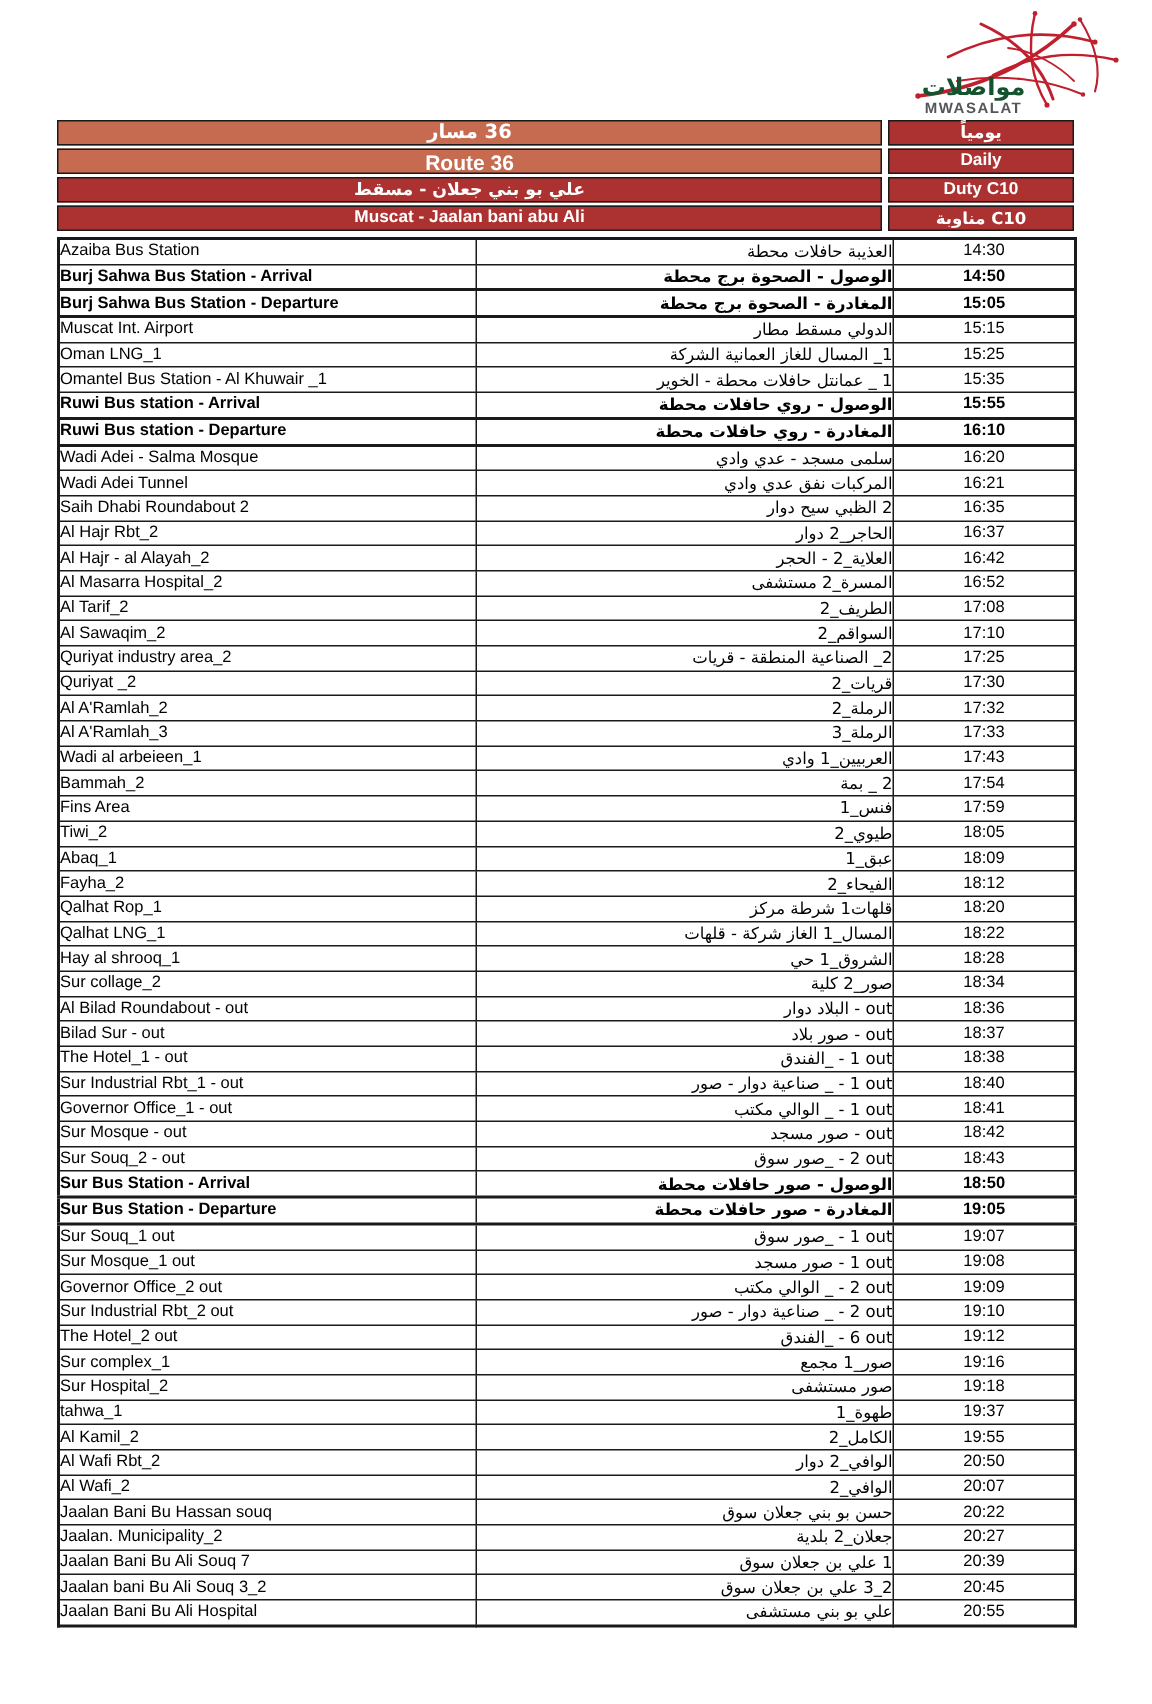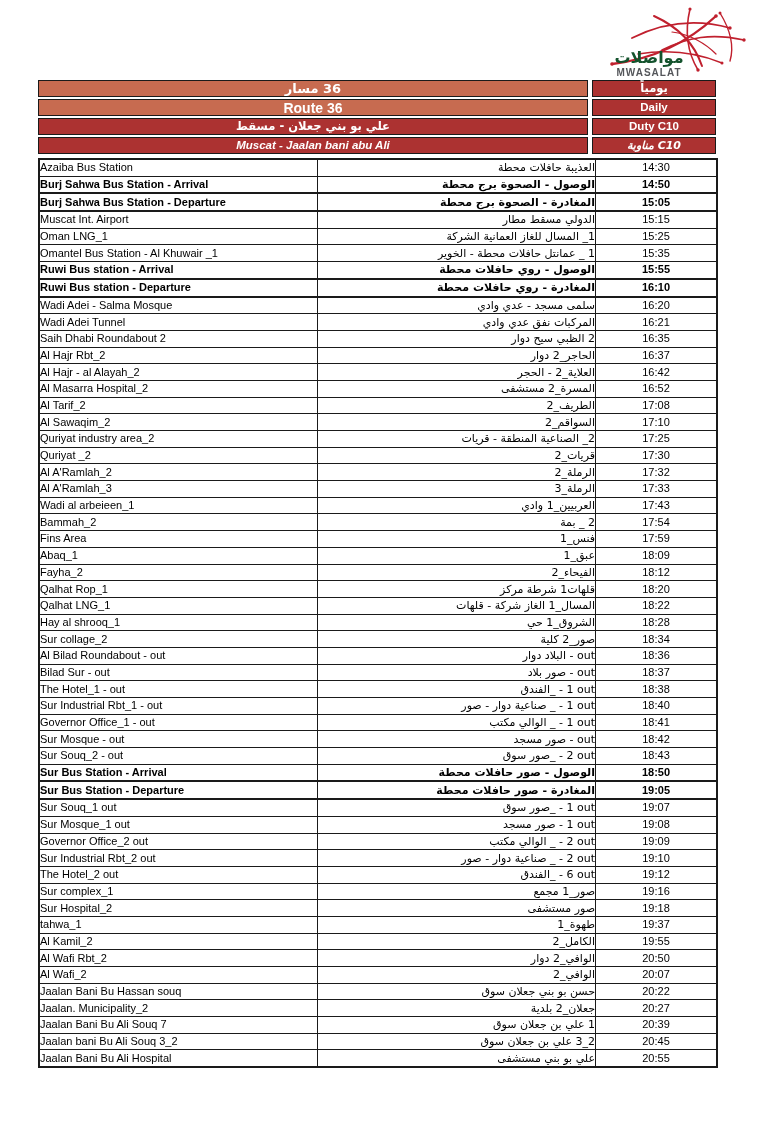--- a/index.html
+++ b/index.html
@@ -13,21 +13,21 @@
            font-family:"DejaVu Sans",sans-serif;font-weight:bold;font-size:16px;color:#14532d;line-height:20px;}
   .logo-en{position:absolute;left:8px;top:63px;width:86px;text-align:center;
            font-weight:bold;font-size:10px;letter-spacing:1px;color:#54565A;}
 
   
   .header{position:absolute;left:38px;top:80px;width:678px;height:78px;display:flex;}
   .header-left{width:550px;margin-right:4px;display:flex;flex-direction:column;}
   .header-right{width:124px;display:flex;flex-direction:column;justify-content:center;}
   .hband{box-sizing:border-box;height:18px;margin-bottom:2px;border:1px solid #1a1a1a;
          display:flex;align-items:center;justify-content:center;font-weight:bold;line-height:1;}
-  .hband:last-child{margin-bottom:4px;font-style:italic;}
+  .hband:last-child{margin-bottom:4px;}
   .salmon{background:#C76B50;color:#ffffff;}
   .redband{background:#AC3231;color:#ffffff;}
   .fs13{font-size:13px;} .fs14{font-size:14px;} .fs12{font-size:11.5px;} .fs11{font-size:11px;}
   .arfont{font-family:"DejaVu Sans",sans-serif;}
 
   
   table.tt{position:absolute;left:38px;top:158px;width:678px;border-collapse:collapse;
            table-layout:fixed;border:2px solid #1a1a1a;}
   table.tt td{border:1px solid #1a1a1a;height:15.7px;padding:0;vertical-align:middle;
               font-size:11px;line-height:1;overflow:hidden;white-space:nowrap;}
@@ -195,20 +195,25 @@
           <td class="en">Bammah_2</td>
           <td class="ar">بمة‎ _‎ 2</td>
           <td class="time">17:54</td>
         </tr>
         <tr>
           <td class="en">Fins Area</td>
           <td class="ar">فنس_1</td>
           <td class="time">17:59</td>
         </tr>
         <tr>
+          <td class="en">Tiwi_2</td>
+          <td class="ar">طيوي_2</td>
+          <td class="time">18:05</td>
+        </tr>
+        <tr>
           <td class="en">Abaq_1</td>
           <td class="ar">عبق_1</td>
           <td class="time">18:09</td>
         </tr>
         <tr>
           <td class="en">Fayha_2</td>
           <td class="ar">الفيحاء_2</td>
           <td class="time">18:12</td>
         </tr>
         <tr>

